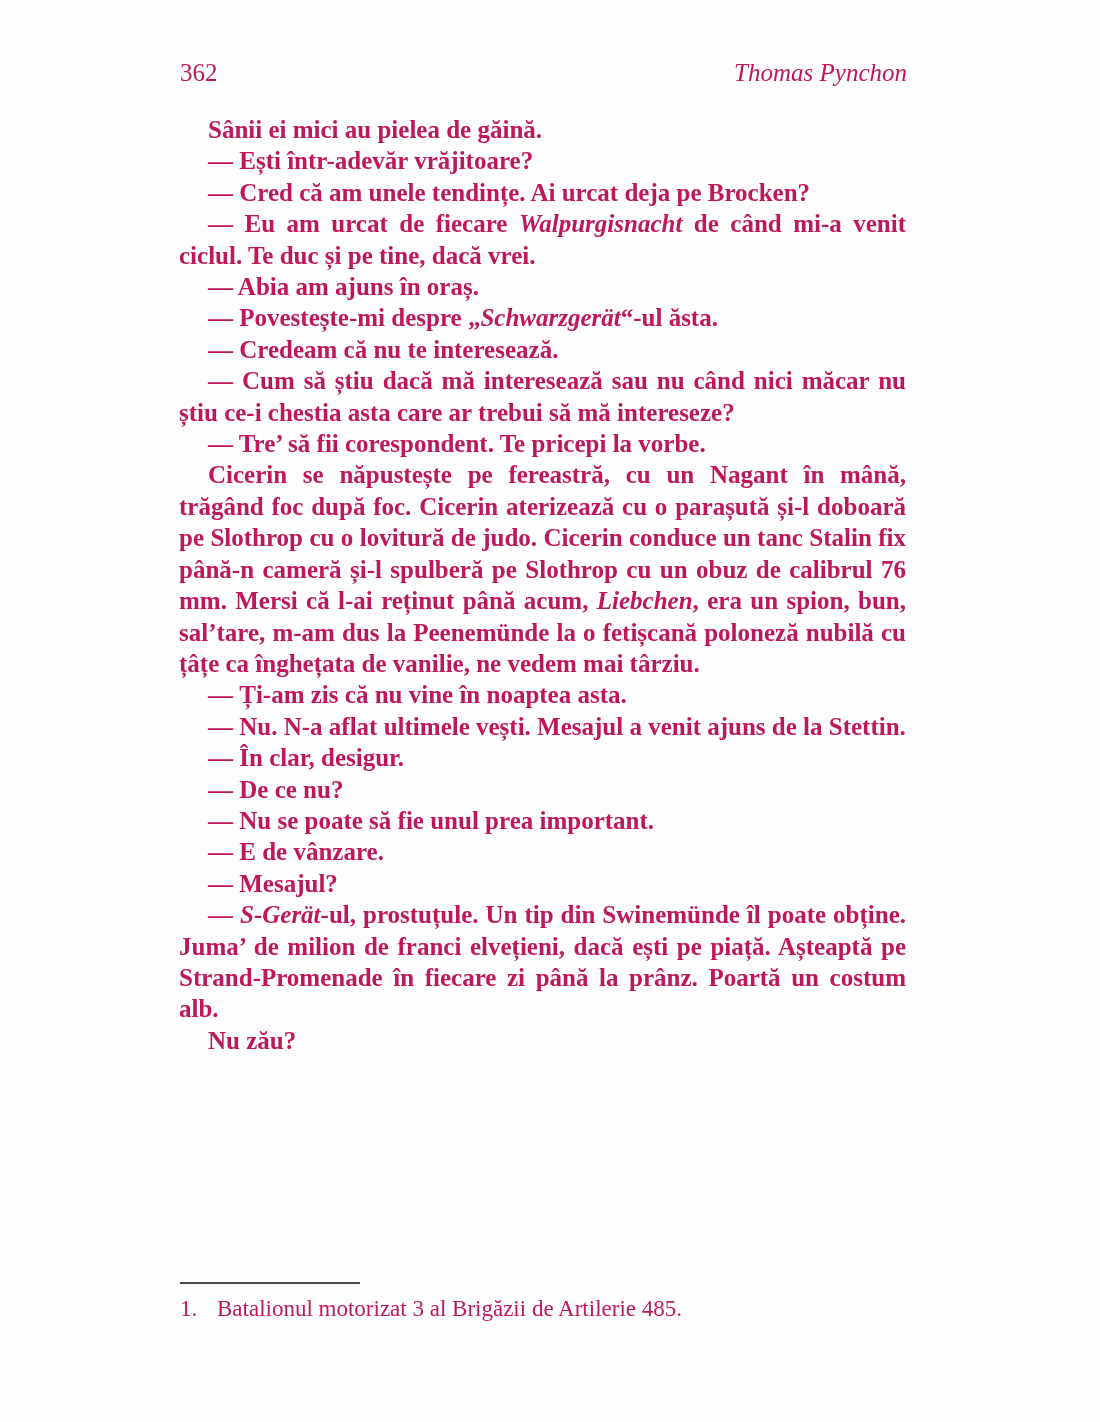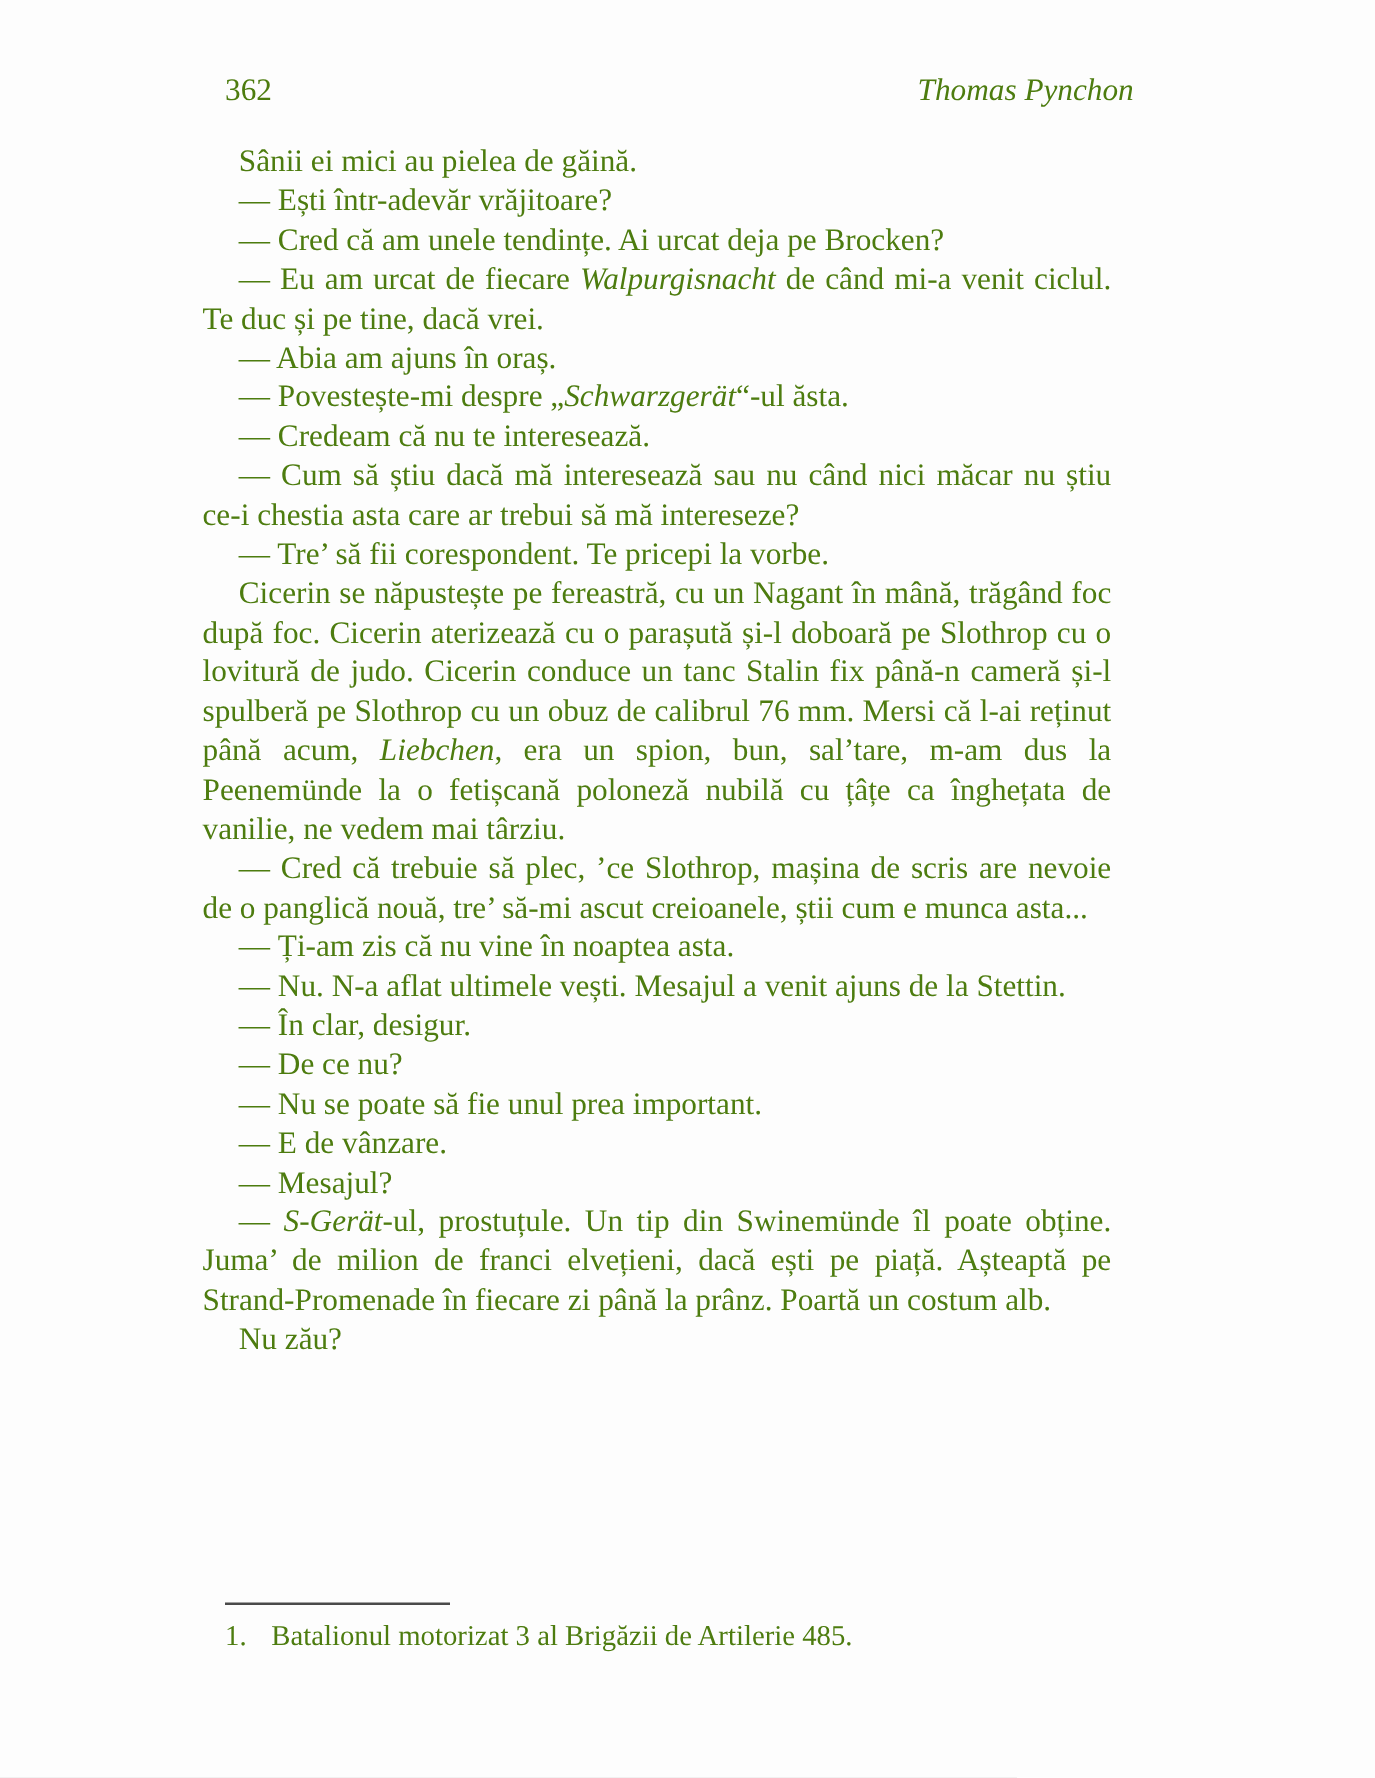--- a/index.html
+++ b/index.html
@@ -26,25 +26,26 @@
     justify-content: space-between;
     font-size: 25px;
     line-height: 30px;
   }
   .author {
     font-style: italic;
   }
   .body-text {
     position: absolute;
     top: 114px;
-    left: 162px;
+    left: 179px;
     width: 727px;
     font-size: 25px;
     line-height: 31.4px;
     text-align: justify;
+    font-weight: bold;
   }
   .body-text p {
     margin: 0;
     padding: 0;
     text-indent: 29px;
   }
   .body-text .it {
     font-style: italic;
   }
   .body-text sup {
@@ -72,39 +73,38 @@
   .fn-marker {
     flex: 0 0 37px;
   }
   .fn-text {
     flex: 1;
   }
 </style>
 </head>
 <body>
 
-<div class="page" style="background: rgb(253, 253, 253); color: #4d7c0f;">
+<div class="page" style="background: rgb(253, 253, 253); color: #be185d;">
 
   <div class="header">
     <span class="pagenum">362</span>
     <span class="author">Thomas Pynchon</span>
   </div>
 
   <div class="body-text">
       <p><span>Sânii ei mici au pielea de găină.</span></p>
       <p><span>— Ești într-adevăr vrăjitoare?</span></p>
       <p><span>— Cred că am unele tendințe. Ai urcat deja pe Brocken?</span></p>
       <p><span>— Eu am urcat de fiecare </span><span class="it">Walpurgisnacht</span><span> de când mi-a venit ciclul. Te duc și pe tine, dacă vrei.</span></p>
       <p><span>— Abia am ajuns în oraș.</span></p>
       <p><span>— Povestește-mi despre „</span><span class="it">Schwarzgerät</span><span>“-ul ăsta.</span></p>
       <p><span>— Credeam că nu te interesează.</span></p>
       <p><span>— Cum să știu dacă mă interesează sau nu când nici măcar nu știu ce-i chestia asta care ar trebui să mă intereseze?</span></p>
       <p><span>— Tre’ să fii corespondent. Te pricepi la vorbe.</span></p>
       <p><span>Cicerin se năpustește pe fereastră, cu un Nagant în mână, trăgând foc după foc. Cicerin aterizează cu o parașută și-l doboară pe Slothrop cu o lovitură de judo. Cicerin conduce un tanc Stalin fix până-n cameră și-l spulberă pe Slothrop cu un obuz de calibrul 76 mm. Mersi că l-ai reținut până acum, </span><span class="it">Liebchen</span><span>, era un spion, bun, sal’tare, m-am dus la Peenemünde la o fetișcană poloneză nubilă cu țâțe ca înghețata de vanilie, ne vedem mai târziu.</span></p>
-      <p><span>— Cred că trebuie să plec, ’ce Slothrop, mașina de scris are nevoie de o panglică nouă, tre’ să-mi ascut creioanele, știi cum e munca asta...</span></p>
       <p><span>— Ți-am zis că nu vine în noaptea asta.</span></p>
       <p><span>— Nu. N-a aflat ultimele vești. Mesajul a venit ajuns de la Stettin.</span></p>
       <p><span>— În clar, desigur.</span></p>
       <p><span>— De ce nu?</span></p>
       <p><span>— Nu se poate să fie unul prea important.</span></p>
       <p><span>— E de vânzare.</span></p>
       <p><span>— Mesajul?</span></p>
       <p><span>— </span><span class="it">S-Gerät</span><span>-ul, prostuțule. Un tip din Swinemünde îl poate obține. Juma’ de milion de franci elvețieni, dacă ești pe piață. Așteaptă pe Strand-Promenade în fiecare zi până la prânz. Poartă un costum alb.</span></p>
       <p><span>Nu zău?</span></p>
     </div>

